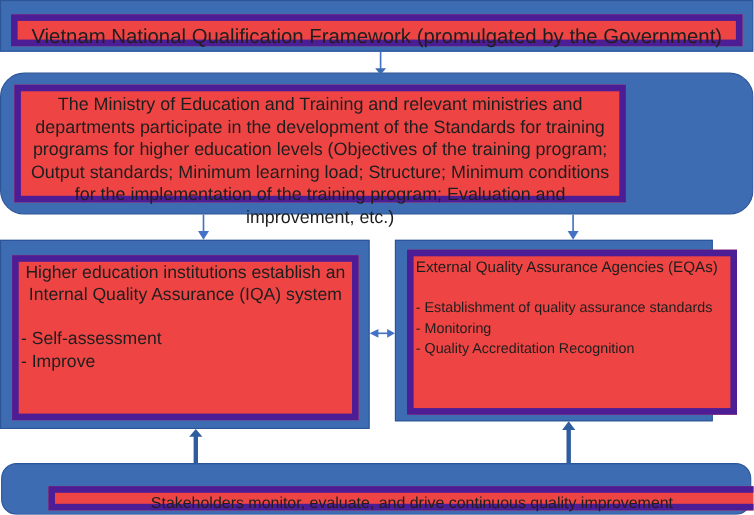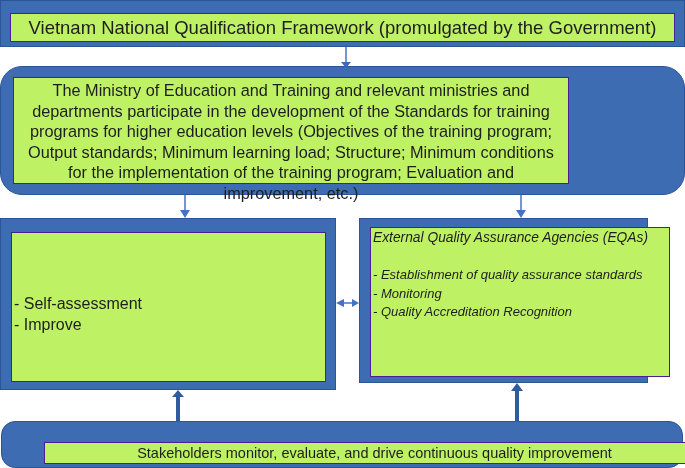--- a/index.html
+++ b/index.html
@@ -1,21 +1,21 @@
 <!DOCTYPE html>
 <html><head>
   <meta charset="utf-8">
   <style>
     html, body { margin: 0; padding: 0; background: #ffffff; }
     body { width: 685px; height: 468px; position: relative; overflow: hidden;
            font-family: "Liberation Sans", sans-serif; color: #1e1e1e; }
     .frame { position: absolute; background: #3d6cb3; box-sizing: border-box;
              border: 1px solid #2c5597; }
-    .inner { position: absolute; background: #bef264; box-sizing: border-box;
-             border: 1px solid #4c1d95; }
+    .inner { position: absolute; background: #ef4444; box-sizing: border-box;
+             border: 6px solid #4c1d95; }
     .rounded { border-radius: 22px; }
     .txt { position: absolute; left: 0; right: 0; line-height: 1.2; }
     .center { text-align: center; }
     svg.arrows { position: absolute; left: 0; top: 0; pointer-events: none; }
     ul.bullets { list-style: none; margin: 0; padding: 0; }
     ul.bullets li { margin: 0; padding: 0; }
   </style>
 </head>
 <body>
 
@@ -26,28 +26,29 @@
 </div>
 
 <div class="frame rounded" style="left:0; top:66px; width:685px; height:129px;">
   <div class="inner" style="left:12px; top:10px; width:556px; height:107px;">
     <div class="txt center" style="top:2px; left:6px; right:6px; font-size:16.3px; line-height:20.5px;">The Ministry of Education and Training and relevant ministries and departments participate in the development of the Standards for training programs for higher education levels (Objectives of the training program; Output standards; Minimum learning load; Structure; Minimum conditions for the implementation of the training program; Evaluation and improvement, etc.)</div>
   </div>
 </div>
 
 <div class="frame" style="left:0; top:218px; width:336px; height:172px;">
   <div class="inner" style="left:10px; top:13px; width:315px; height:150px;">
+    <div class="txt center" style="top:1px; left:6px; right:6px; font-size:16px; line-height:20px;">Higher education institutions establish an Internal Quality Assurance (IQA) system</div>
     <ul class="bullets" style="position:absolute; top:61px; left:2px; font-size:16px; line-height:20.5px;">
       <li>- Self-assessment</li>
       <li>- Improve</li>
     </ul>
   </div>
 </div>
 
-<div class="frame" style="left:359px; top:218px; width:289px; height:165px;font-style:italic;">
+<div class="frame" style="left:359px; top:218px; width:289px; height:165px;">
   <div class="inner" style="left:10px; top:8px; width:300px; height:150px;">
     <div class="txt" style="top:1px; left:2px; right:4px; font-size:13.8px; line-height:18.5px;">External Quality Assurance Agencies (EQAs)</div>
     <ul class="bullets" style="position:absolute; top:38px; left:2px; right:4px; font-size:13px; line-height:18.5px;">
       <li>- Establishment of quality assurance standards</li>
       <li>- Monitoring</li>
       <li>- Quality Accreditation Recognition</li>
     </ul>
   </div>
 </div>
 

